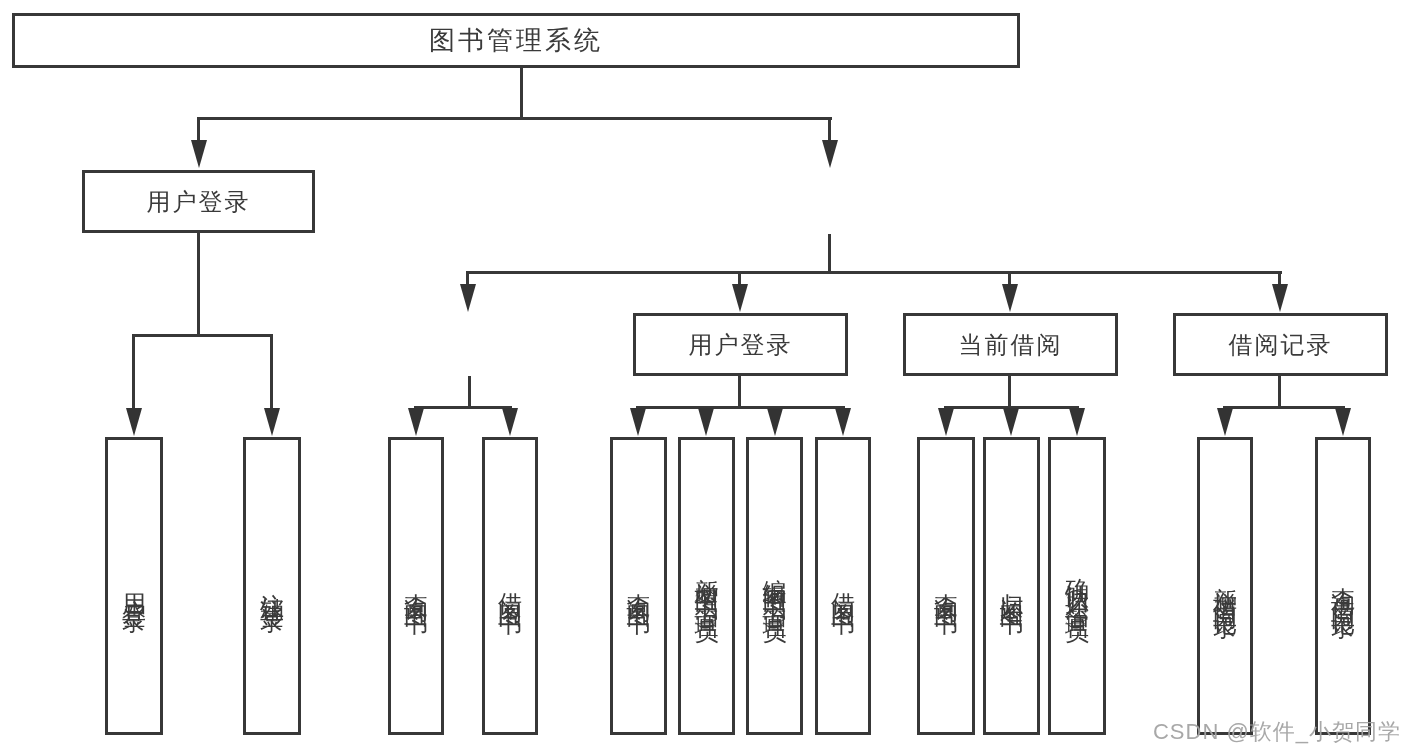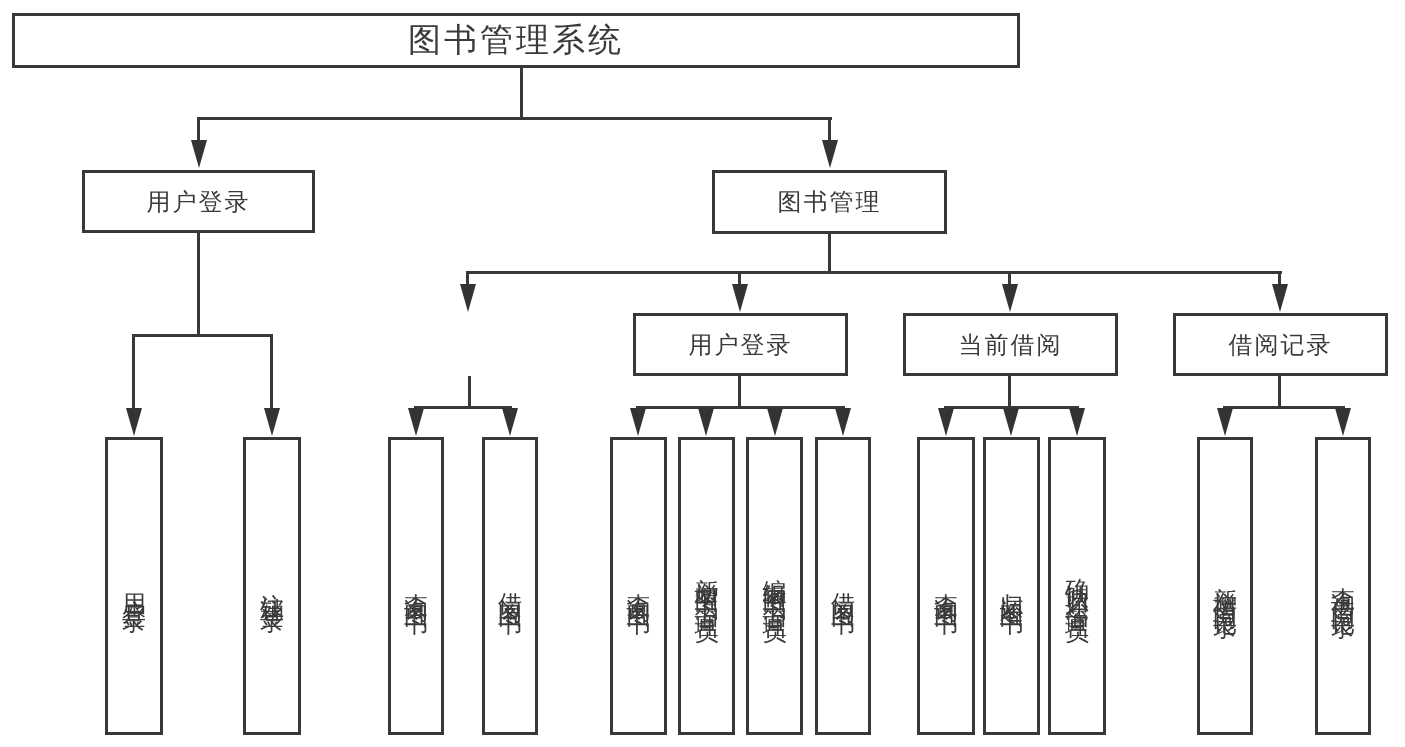--- a/index.html
+++ b/index.html
@@ -1,20 +1,20 @@
 <!DOCTYPE html>
 <html><head>
 <meta charset="utf-8">
 <style>
   *{margin:0;padding:0;box-sizing:border-box}
   html,body{background:#ffffff}
   body{width:1405px;height:747px;font-family:"Liberation Sans",sans-serif;overflow:hidden}
   .canvas{position:relative;width:1405px;height:747px;background:#ffffff}
   .box{position:absolute;border:3px solid #383838;background:#ffffff;display:flex;align-items:center;justify-content:center;color:#3a3a3a}
-  .box.root{font-size:33px;letter-spacing:3px}
+  .box.root{font-size:26px;letter-spacing:3px}
   .box.lvl{font-size:24px;letter-spacing:2px}
   .box.leaf span{writing-mode:vertical-rl;text-orientation:mixed;font-size:24px;letter-spacing:6px;line-height:1;white-space:nowrap}
   .vline{position:absolute;width:3px;background:#383838}
   .hline{position:absolute;height:3px;background:#383838}
   .arrow{position:absolute;width:0;height:0;border-left:8px solid transparent;border-right:8px solid transparent;border-top:28px solid #333333}
   .watermark{position:absolute;right:4px;bottom:0px;font-size:22px;color:rgba(163,163,163,0.95);letter-spacing:1px;z-index:5}
 </style>
 </head>
 <body>
 
@@ -26,23 +26,20 @@
 
   <div class="vline" style="left:520px;top:67px;height:53px"></div>
   <div class="hline" style="left:198px;top:117px;width:634px"></div>
   <div class="vline" style="left:197px;top:117px;height:25px"></div>
   <div class="vline" style="left:828px;top:117px;height:25px"></div>
   <div class="arrow" style="left:191px;top:140px"></div>
   <div class="arrow" style="left:822px;top:140px"></div>
 
   <div class="box lvl" style="left:82px;top:170px;width:233px;height:63px">
     <span>用户登录</span>
-  </div>
-  <div class="box lvl" style="left:712px;top:170px;width:235px;height:64px">
-    <span>图书管理</span>
   </div>
 
   <div class="vline" style="left:197px;top:233px;height:104px"></div>
   <div class="hline" style="left:132px;top:334px;width:141px"></div>
   <div class="vline" style="left:132px;top:334px;height:76px"></div>
   <div class="vline" style="left:270px;top:334px;height:76px"></div>
   <div class="arrow" style="left:126px;top:408px"></div>
   <div class="arrow" style="left:264px;top:408px"></div>
 
   <div class="vline" style="left:828px;top:234px;height:39px"></div>
@@ -126,14 +123,15 @@
     <span>确认归还（管理员）</span>
   </div>
 
   <div class="box leaf" style="left:1197px;top:437px;width:56px;height:298px">
     <span>新增借阅记录</span>
   </div>
   <div class="box leaf" style="left:1315px;top:437px;width:56px;height:298px">
     <span>查询借阅记录</span>
   </div>
 
+  <div class="watermark">CSDN @软件_小贺同学</div>
 
 </div>
 
 </body></html>

